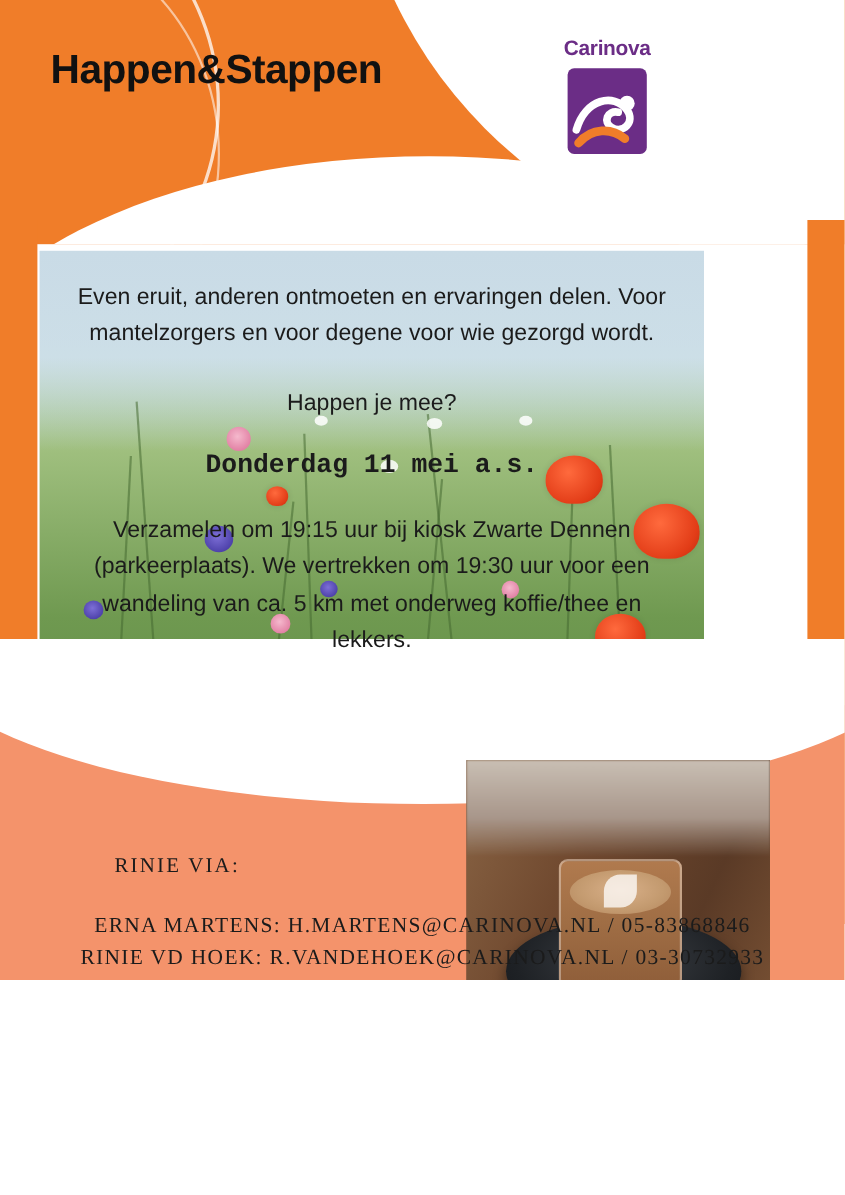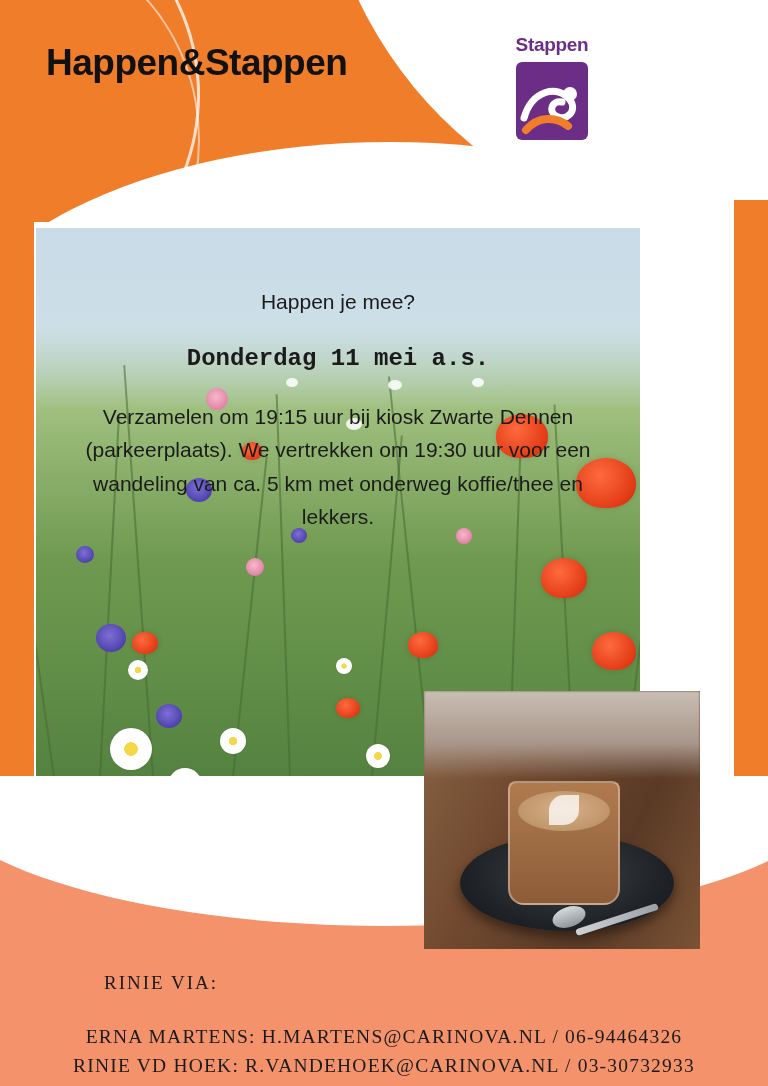--- a/index.html
+++ b/index.html
@@ -9,21 +9,21 @@
   body {
     width: 768px;
     height: 1086px;
     font-family: "Liberation Sans", sans-serif;
     background: #ffffff;
     overflow: hidden;
   }
   .poster {
     position: relative;
     width: 768px;
-    height: 1086px;
+    height: 891px;
     background: #ffffff;
     overflow: hidden;
   }
 
   
   .top-band {
     position: absolute;
     left: 0; top: 0;
     width: 768px;
     height: 222px;
@@ -320,21 +320,21 @@
     <div class="swoosh-b"></div>
     <div class="corner-white"></div>
     <div class="band-bottom-curve"></div>
   </div>
 
   <div class="title-block">
     <div class="title-line">Happen&amp;Stappen</div>
   </div>
 
   <div class="logo">
-    <div class="logo-word">Stappen</div>
+    <div class="logo-word">Carinova</div>
     <div class="logo-mark">
       <svg viewBox="0 0 80 84" width="80" height="84" aria-hidden="true">
         <rect x="4" y="2" width="72" height="78" rx="6" fill="#6b2d86"></rect>
         <path d="M12 58 C 20 30, 46 24, 58 40 C 66 51, 54 62, 44 56 C 36 51, 40 40, 50 42" fill="none" stroke="#ffffff" stroke-width="7" stroke-linecap="round"></path>
         <path d="M14 70 C 26 56, 44 56, 56 66" fill="none" stroke="#f07d29" stroke-width="8" stroke-linecap="round"></path>
         <circle cx="58" cy="34" r="7" fill="#ffffff"></circle>
       </svg>
     </div>
   </div>
 
@@ -385,20 +385,21 @@
     <div class="daisy" style="left:92px;  top:432px; width:20px; height:20px;"></div>
     <div class="daisy" style="left:300px; top:430px; width:16px; height:16px;"></div>
 
     <div class="white-umbel" style="left:310px; top:190px; width:16px; height:12px;"></div>
     <div class="white-umbel" style="left:352px; top:152px; width:14px; height:10px;"></div>
     <div class="white-umbel" style="left:250px; top:150px; width:12px; height:9px;"></div>
     <div class="white-umbel" style="left:436px; top:150px; width:12px; height:9px;"></div>
   </div>
 
   <div class="text-panel">
+    <p class="intro">Even eruit, anderen ontmoeten en ervaringen delen. Voor mantelzorgers en voor degene voor wie gezorgd wordt.</p>
     <p class="question">Happen je mee?</p>
     <p class="date">Donderdag 11 mei a.s.</p>
     <p class="details">Verzamelen om 19:15 uur bij kiosk Zwarte Dennen (parkeerplaats).
 We vertrekken om 19:30 uur voor een wandeling van ca. 5 km met onderweg koffie/thee en lekkers.</p>
   </div>
 
   <div class="coffee">
     <div class="table"></div>
     <div class="blur-top"></div>
     <div class="saucer"></div>
@@ -410,18 +411,18 @@
     </div>
   </div>
 
   <div class="bottom-band">
     <div class="bottom-band-top-curve"></div>
   </div>
 
   <div class="footer">
     <div class="vragen">RINIE VIA:</div>
     <div class="contact-lines">
-      <div class="contact-line">ERNA MARTENS: H.MARTENS@CARINOVA.NL / 06-94464326</div>
+      <div class="contact-line">ERNA MARTENS: H.MARTENS@CARINOVA.NL / 05-83868846</div>
       <div class="contact-line">RINIE VD HOEK: R.VANDEHOEK@CARINOVA.NL / 03-30732933</div>
     </div>
   </div>
 
 </div>
 
 </body></html>

